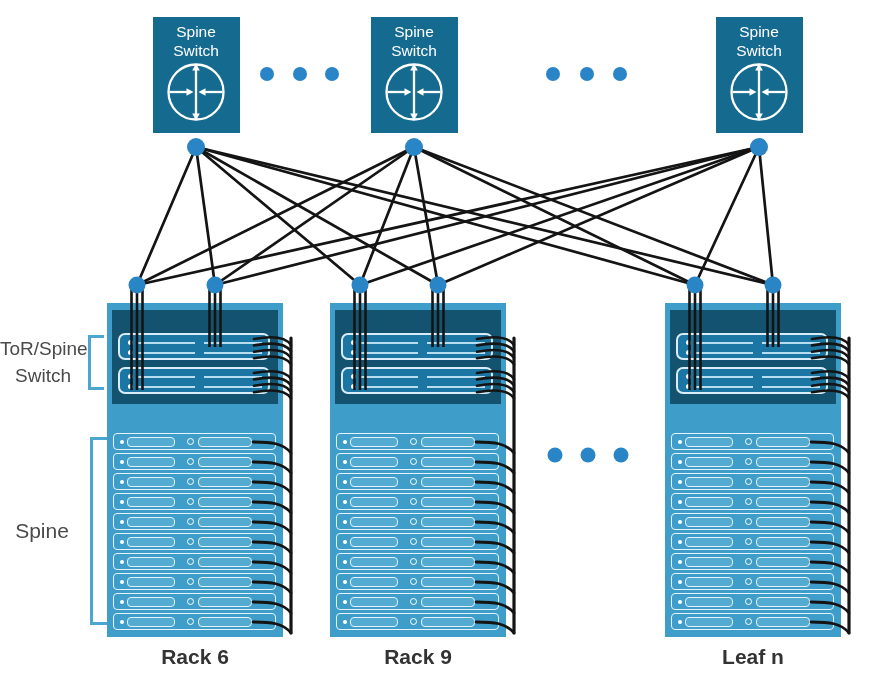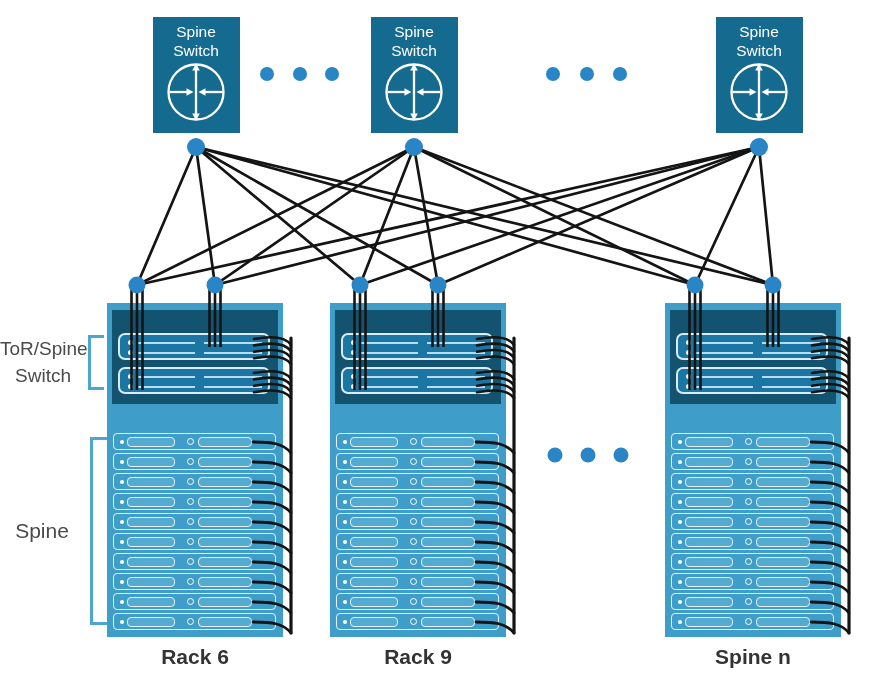--- a/index.html
+++ b/index.html
@@ -373,21 +373,21 @@
         <div style="position: absolute; left: 73px; top: 4px; width: 5px; height: 5px; border: 1.5px solid rgb(255, 255, 255); border-radius: 50%;"></div>
         <div style="position: absolute; left: 84px; top: 2.5px; width: 52px; height: 8.5px; border: 1.5px solid rgb(228, 243, 251); border-radius: 4px; background: rgb(84, 171, 210);"></div>
       </div>
       <div style="position: absolute; left: 6px; top: 310px; width: 161px; height: 15px; border: 1.5px solid rgb(228, 243, 251); border-radius: 4px;">
         <div style="position: absolute; left: 6px; top: 5.5px; width: 4px; height: 4px; border-radius: 50%; background: rgb(255, 255, 255);"></div>
         <div style="position: absolute; left: 13px; top: 2.5px; width: 46px; height: 8.5px; border: 1.5px solid rgb(228, 243, 251); border-radius: 4px; background: rgb(84, 171, 210);"></div>
         <div style="position: absolute; left: 73px; top: 4px; width: 5px; height: 5px; border: 1.5px solid rgb(255, 255, 255); border-radius: 50%;"></div>
         <div style="position: absolute; left: 84px; top: 2.5px; width: 52px; height: 8.5px; border: 1.5px solid rgb(228, 243, 251); border-radius: 4px; background: rgb(84, 171, 210);"></div>
       </div>
     </div>
-    <div class="rack-label" style="position: absolute; left: 665px; top: 645px; width: 176px; color: rgb(51, 51, 51); z-index: 2;">Spine n</div>
+    <div class="rack-label" style="position: absolute; left: 665px; top: 645px; width: 176px; color: rgb(51, 51, 51); z-index: 2;">Leaf n</div>
     <div class="spine-box" style="position: absolute; left: 152.5px; top: 17px; width: 87px; height: 116px; background: rgb(21, 106, 143);">
       <div class="spine-label" style="color: rgb(255, 255, 255);">Spine Switch</div>
       <svg width="62" height="62" viewBox="0 0 62 62">
         <circle cx="31" cy="31" r="27.5" fill="none" stroke="#fff" stroke-width="2.3"></circle>
         <line x1="31" y1="8" x2="31" y2="54" stroke="#fff" stroke-width="2.3"></line>
         <path d="M31 2.5 L27.2 9.5 L34.8 9.5 Z" fill="#fff"></path>
         <path d="M31 59.5 L27.2 52.5 L34.8 52.5 Z" fill="#fff"></path>
         <line x1="4.5" y1="31" x2="22" y2="31" stroke="#fff" stroke-width="2.3"></line>
         <path d="M28.5 31 L21.5 27.3 L21.5 34.7 Z" fill="#fff"></path>
         <line x1="57.5" y1="31" x2="40" y2="31" stroke="#fff" stroke-width="2.3"></line>

